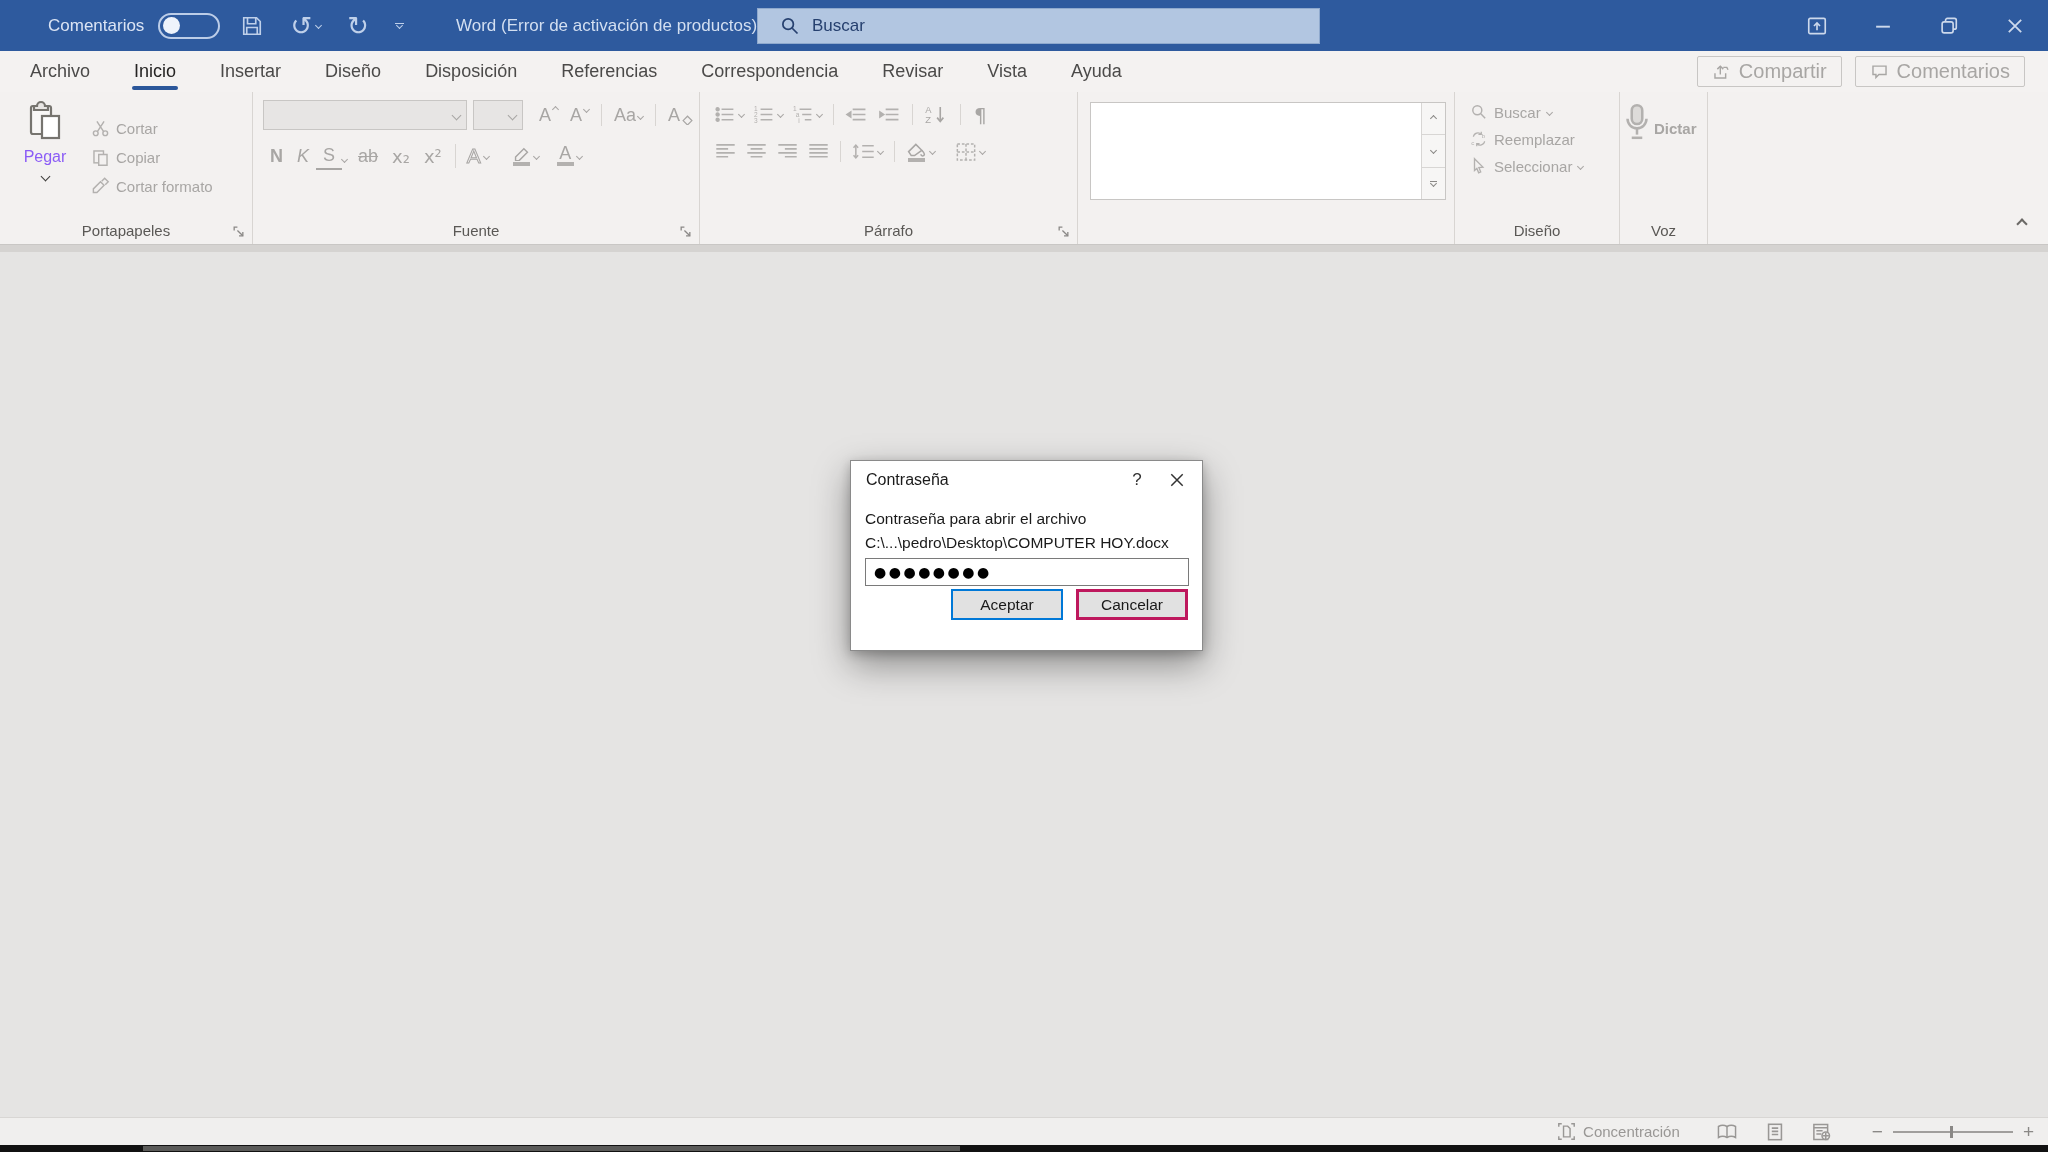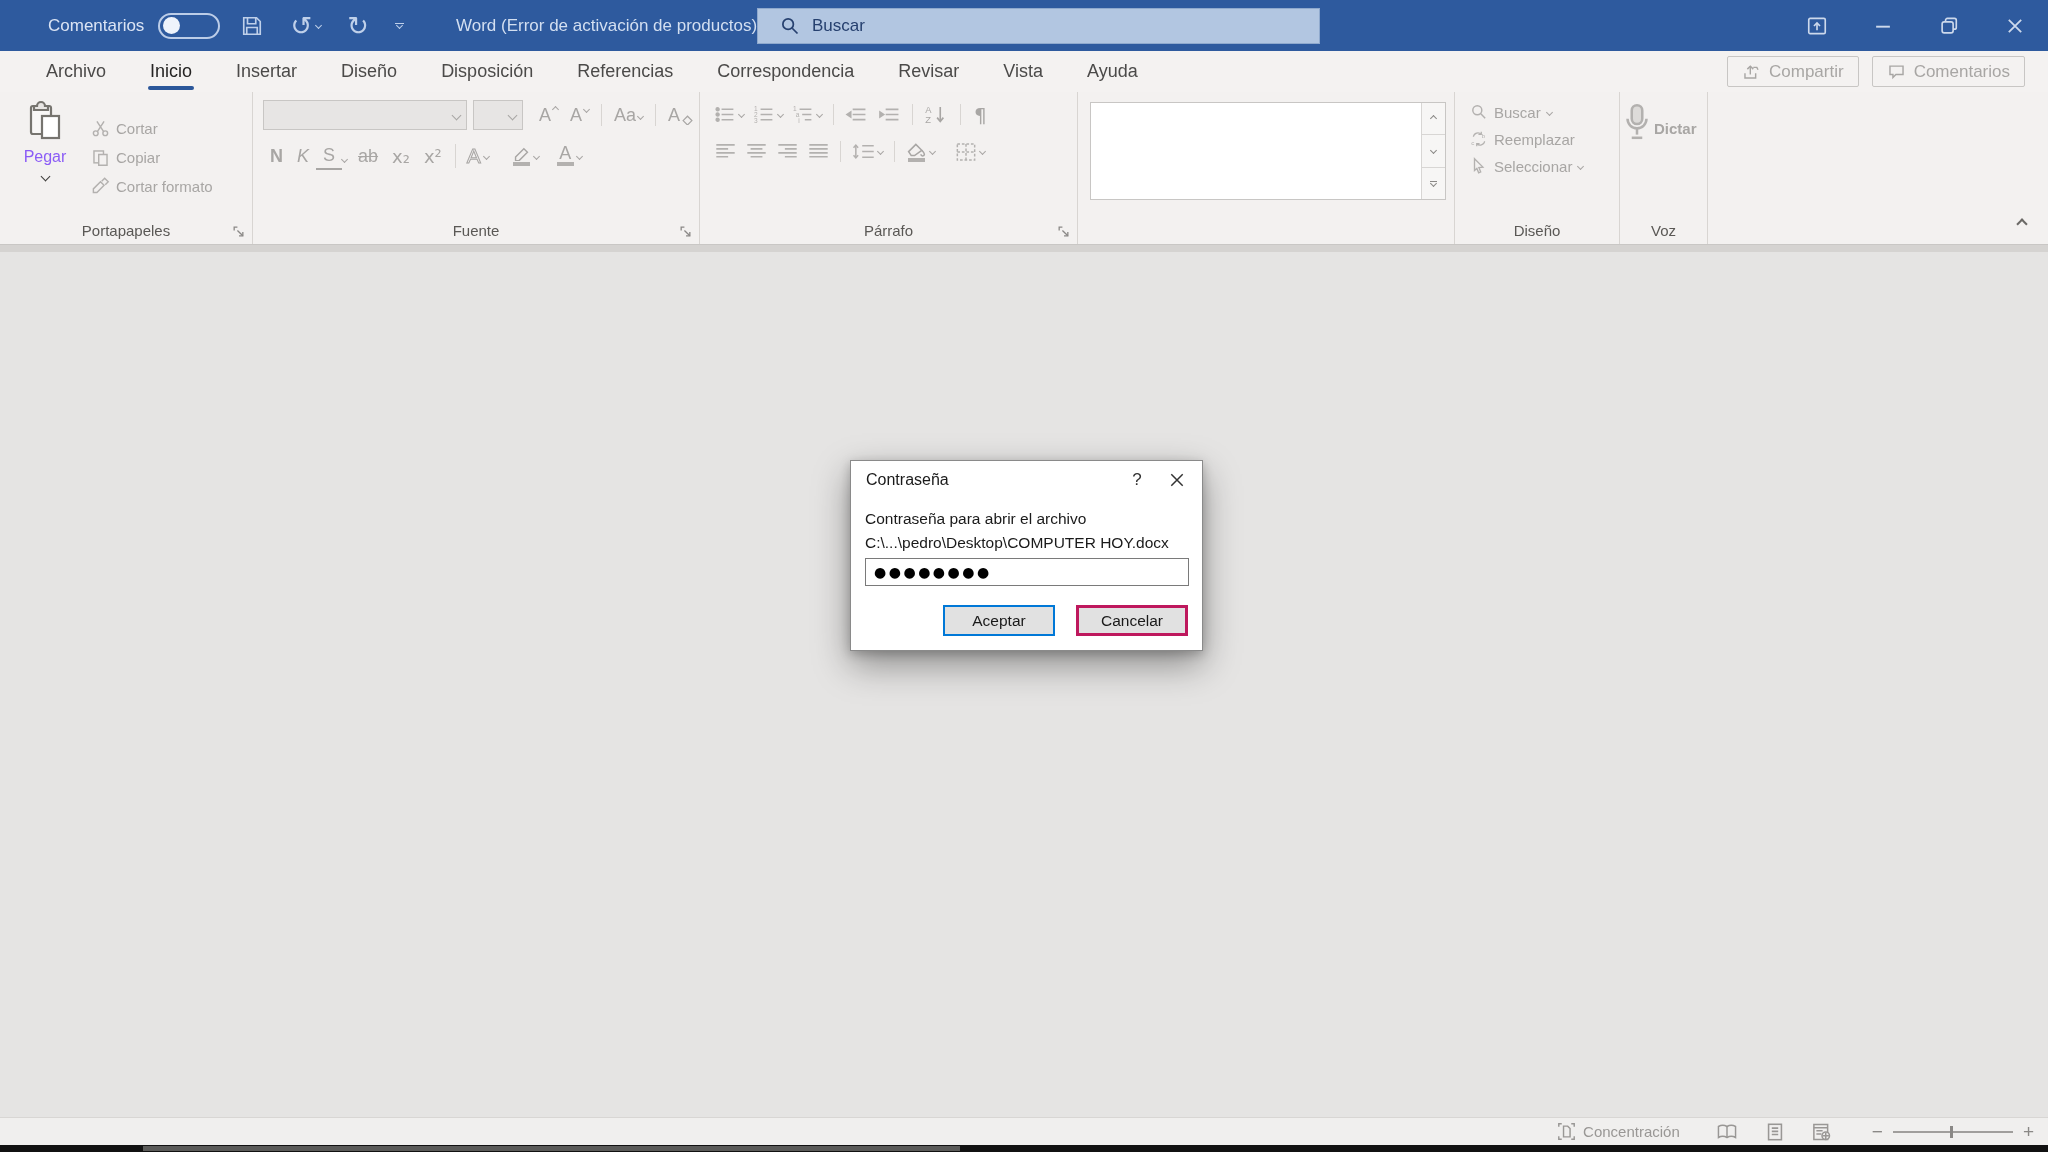--- a/index.html
+++ b/index.html
@@ -25,26 +25,26 @@
   .tb-glyph { font-size:26px; line-height:1; color:#bfd0ea; }
   .tb-title { font-size:17px; color:#d3dff1; margin-left:46px; white-space:nowrap; }
   .searchbox { position:absolute; left:757px; top:8px; width:563px; height:36px; background:#b2c6e1; border:1px solid #8fa9cd; display:flex; align-items:center; gap:12px; padding-left:22px; }
   .searchbox input { background:transparent; border:none; outline:none; font-size:17px; color:#1f3c70; width:440px; font-family:"Liberation Sans",sans-serif; }
   .searchbox input::placeholder { color:#26406f; opacity:1; }
   .winctl { position:absolute; right:0; top:0; height:51px; display:flex; align-items:stretch; }
   .winctl .wbtn { width:66px; display:flex; align-items:center; justify-content:center; color:#cdd9ec; }
 
   
   .tabsrow { position:absolute; left:0; top:51px; width:2048px; height:41px; background:#f4f2f1; display:flex; align-items:center; }
-  .tabs { display:flex; align-items:flex-start; padding-left:24px; }
+  .tabs { display:flex; align-items:flex-start; padding-left:8px; }
   .tab { font-size:18px; color:#4b4a49; padding:0 22px; height:41px; display:flex; align-items:center; position:relative; white-space:nowrap; }
   .tab.active { color:#252423; }
   .tab.active::after { content:""; position:absolute; left:20px; right:20px; bottom:2px; height:4px; background:#2b579a; border-radius:2px; }
   .tabsrow-right { position:absolute; right:23px; top:56px; display:flex; gap:13px; }
-  .pillbtn { display:flex; align-items:center; gap:8px; border:1px solid #c8c6c4; background:#f4f2f1; color:#a8a6a4; font-size:17px; padding:4px 14px; height:31px; border-radius:2px; }
+  .pillbtn { display:flex; align-items:center; gap:8px; border:1px solid #c8c6c4; background:#f4f2f1; color:#a8a6a4; font-size:20px; padding:4px 14px; height:31px; border-radius:2px; }
 
   
   .ribbon { position:absolute; left:0; top:92px; width:2048px; height:152px; background:#f3f1f0; display:flex; }
   .rgroup { display:flex; flex-direction:column; border-right:1px solid #d8d5d2; position:relative; }
   .rg-content { flex:1; padding-top:8px; }
   .rg-footer { height:27px; display:flex; align-items:center; justify-content:center; position:relative; }
   .rg-label { font-size:15px; color:#5a5855; }
   .launcher { position:absolute; right:7px; bottom:6px; color:#8a8886; }
   .dis { color:#a8a6a4; }
   .smallbtn { display:flex; align-items:center; gap:6px; font-size:15px; padding:3px 5px; }
@@ -103,21 +103,21 @@
 
   
   .dialog { position:absolute; left:850px; top:460px; width:353px; height:191px; background:#ffffff; border:1px solid #8a8a8a; box-shadow:0 14px 34px rgba(0,0,0,.38), 0 3px 10px rgba(0,0,0,.22); }
   .dlg-titlebar { height:37px; display:flex; align-items:center; padding:0 4px 0 15px; }
   .dlg-title { font-size:16px; color:#1a1a1a; flex:1; }
   .dlg-help { width:38px; height:30px; display:flex; align-items:center; justify-content:center; font-size:17px; color:#333; }
   .dlg-close { width:42px; height:30px; display:flex; align-items:center; justify-content:center; color:#333; }
   .dlg-body { padding:9px 14px 0 14px; }
   .dlg-line { font-size:15.5px; color:#1a1a1a; line-height:24px; white-space:nowrap; }
   .dlg-pass { margin-top:3px; width:324px; height:28px; border:1px solid #7a7a7a; background:#fff; font-size:14px; letter-spacing:2.5px; padding:0 8px; color:#000; font-family:"DejaVu Sans",sans-serif; outline:none; }
-  .dlg-buttons { display:flex; justify-content:flex-end; gap:21px; margin-top:19px; }
+  .dlg-buttons { display:flex; justify-content:flex-end; gap:13px; margin-top:3px; }
   .btn { min-width:112px; height:31px; background:#e1e1e1; border:3px solid #be185d; font-size:15.5px; color:#1a1a1a; display:flex; align-items:center; justify-content:center; font-family:"Liberation Sans",sans-serif; }
   .btn.default { border:2px solid #0078d7; }
 
   
   .statusbar { position:absolute; left:0; top:1117px; width:2048px; height:28px; background:#f0efee; border-top:1px solid #d8d6d4; display:flex; align-items:center; justify-content:flex-end; color:#8a8886; }
   .sb-item { display:flex; align-items:center; gap:7px; font-size:15px; color:#999795; }
   .sb-focus { margin-right:36px; }
   .sb-views { display:flex; gap:28px; margin-right:40px; }
   .zoomctl { display:flex; align-items:center; gap:10px; margin-right:14px; }
   .zoomsign { font-size:19px; color:#8a8886; line-height:1; }

